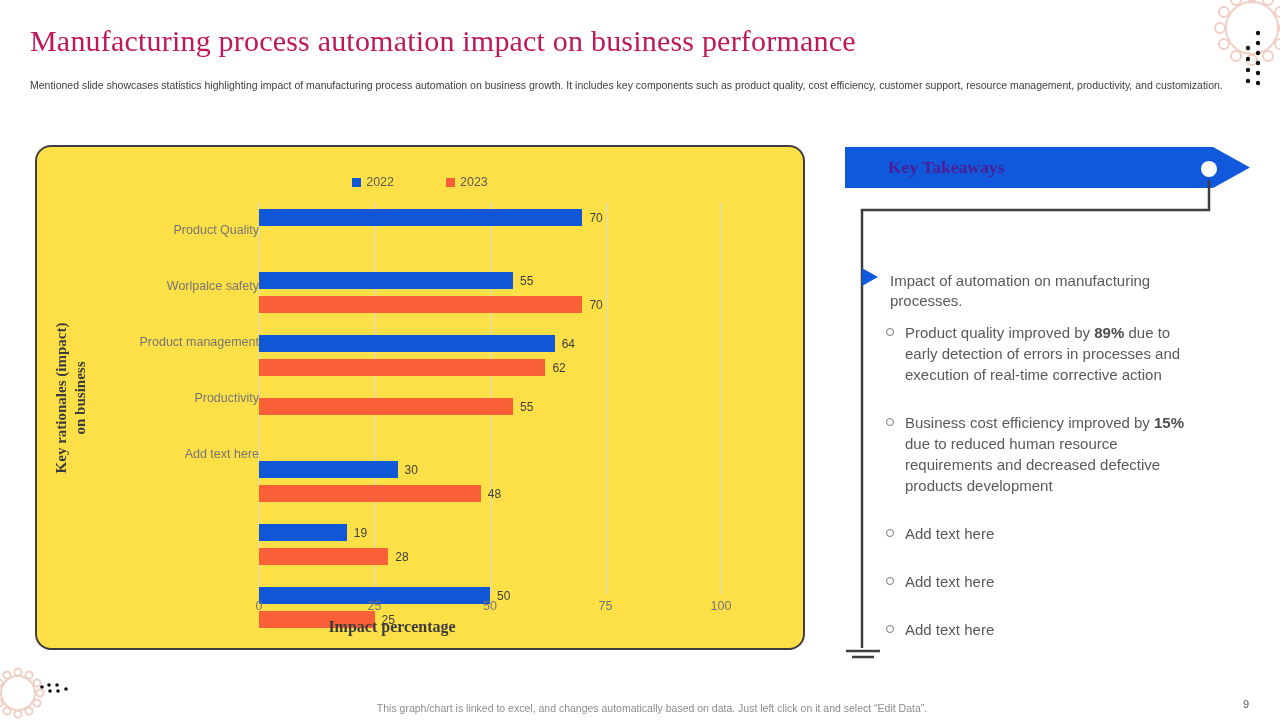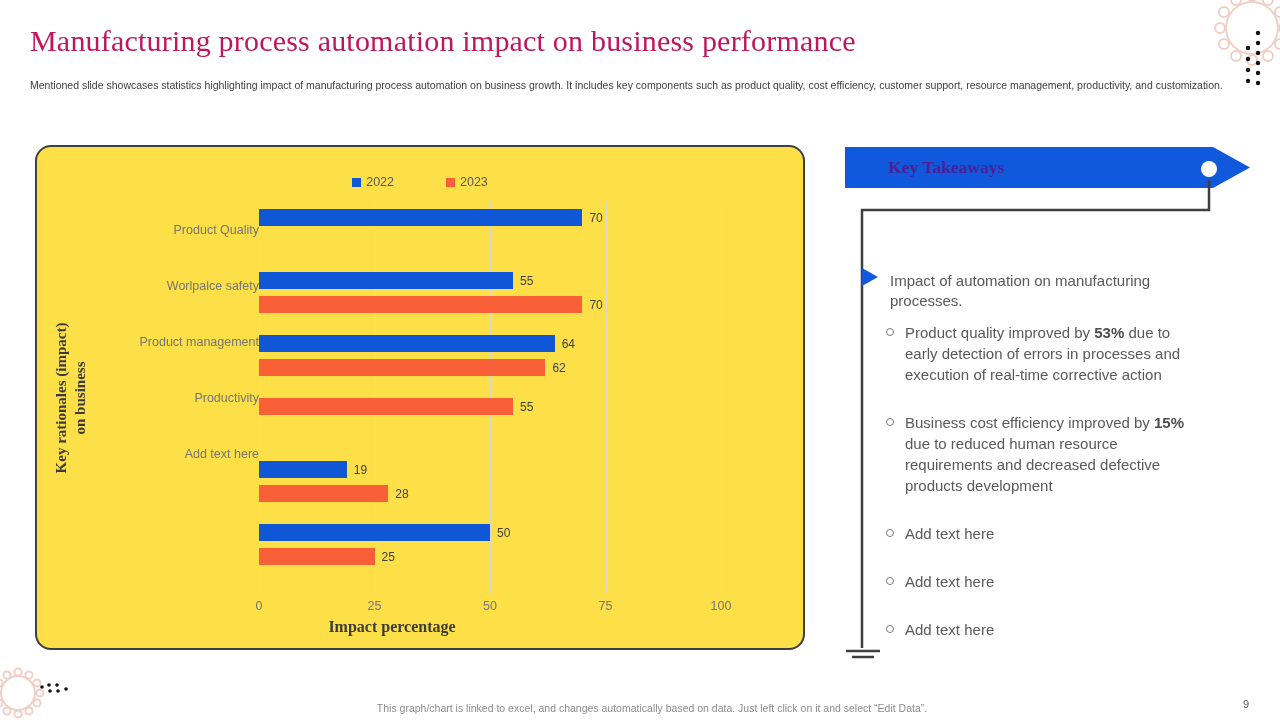--- a/index.html
+++ b/index.html
@@ -180,20 +180,30 @@
         </div>
       </div>
       <div class="bar-group">
         <div class="bar-row">
           <div class="bar" style="width: 55%; background: rgb(249, 96, 55);"></div>
           <span class="bar-value">55</span>
         </div>
       </div>
       <div class="bar-group">
         <div class="bar-row">
+          <div class="bar" style="width: 30%; background: rgb(16, 87, 216);"></div>
+          <span class="bar-value">30</span>
+        </div>
+        <div class="bar-row">
+          <div class="bar" style="width: 48%; background: rgb(249, 96, 55);"></div>
+          <span class="bar-value">48</span>
+        </div>
+      </div>
+      <div class="bar-group">
+        <div class="bar-row">
           <div class="bar" style="width: 19%; background: rgb(16, 87, 216);"></div>
           <span class="bar-value">19</span>
         </div>
         <div class="bar-row">
           <div class="bar" style="width: 28%; background: rgb(249, 96, 55);"></div>
           <span class="bar-value">28</span>
         </div>
       </div>
       <div class="bar-group">
         <div class="bar-row">
@@ -232,21 +242,21 @@
   <polyline points="369,40 369,70 22,70 22,508" fill="none" stroke="#3f3f3f" stroke-width="2.5"></polyline>
   <line x1="6" y1="511" x2="40" y2="511" stroke="#3f3f3f" stroke-width="2.5"></line>
   <line x1="12" y1="517" x2="34" y2="517" stroke="#3f3f3f" stroke-width="2.5"></line>
   <polygon points="22,128 38,137 22,146" fill="#1159DC"></polygon>
 </svg>
 
 <p class="intro">Impact of automation on manufacturing processes.</p>
 <ul class="bullets">
   <li>
     <span class="bullet-marker"></span>
-    <span class="bullet-text"><span>Product quality improved by </span><b>53%</b><span> due to early detection of errors in processes and execution of real-time corrective action</span></span>
+    <span class="bullet-text"><span>Product quality improved by </span><b>89%</b><span> due to early detection of errors in processes and execution of real-time corrective action</span></span>
   </li>
   <li>
     <span class="bullet-marker"></span>
     <span class="bullet-text"><span>Business cost efficiency improved by </span><b>15%</b><span> due to reduced human resource requirements and decreased defective products development</span></span>
   </li>
   <li>
     <span class="bullet-marker"></span>
     <span class="bullet-text"><span>Add text here</span><b></b><span></span></span>
   </li>
   <li>

